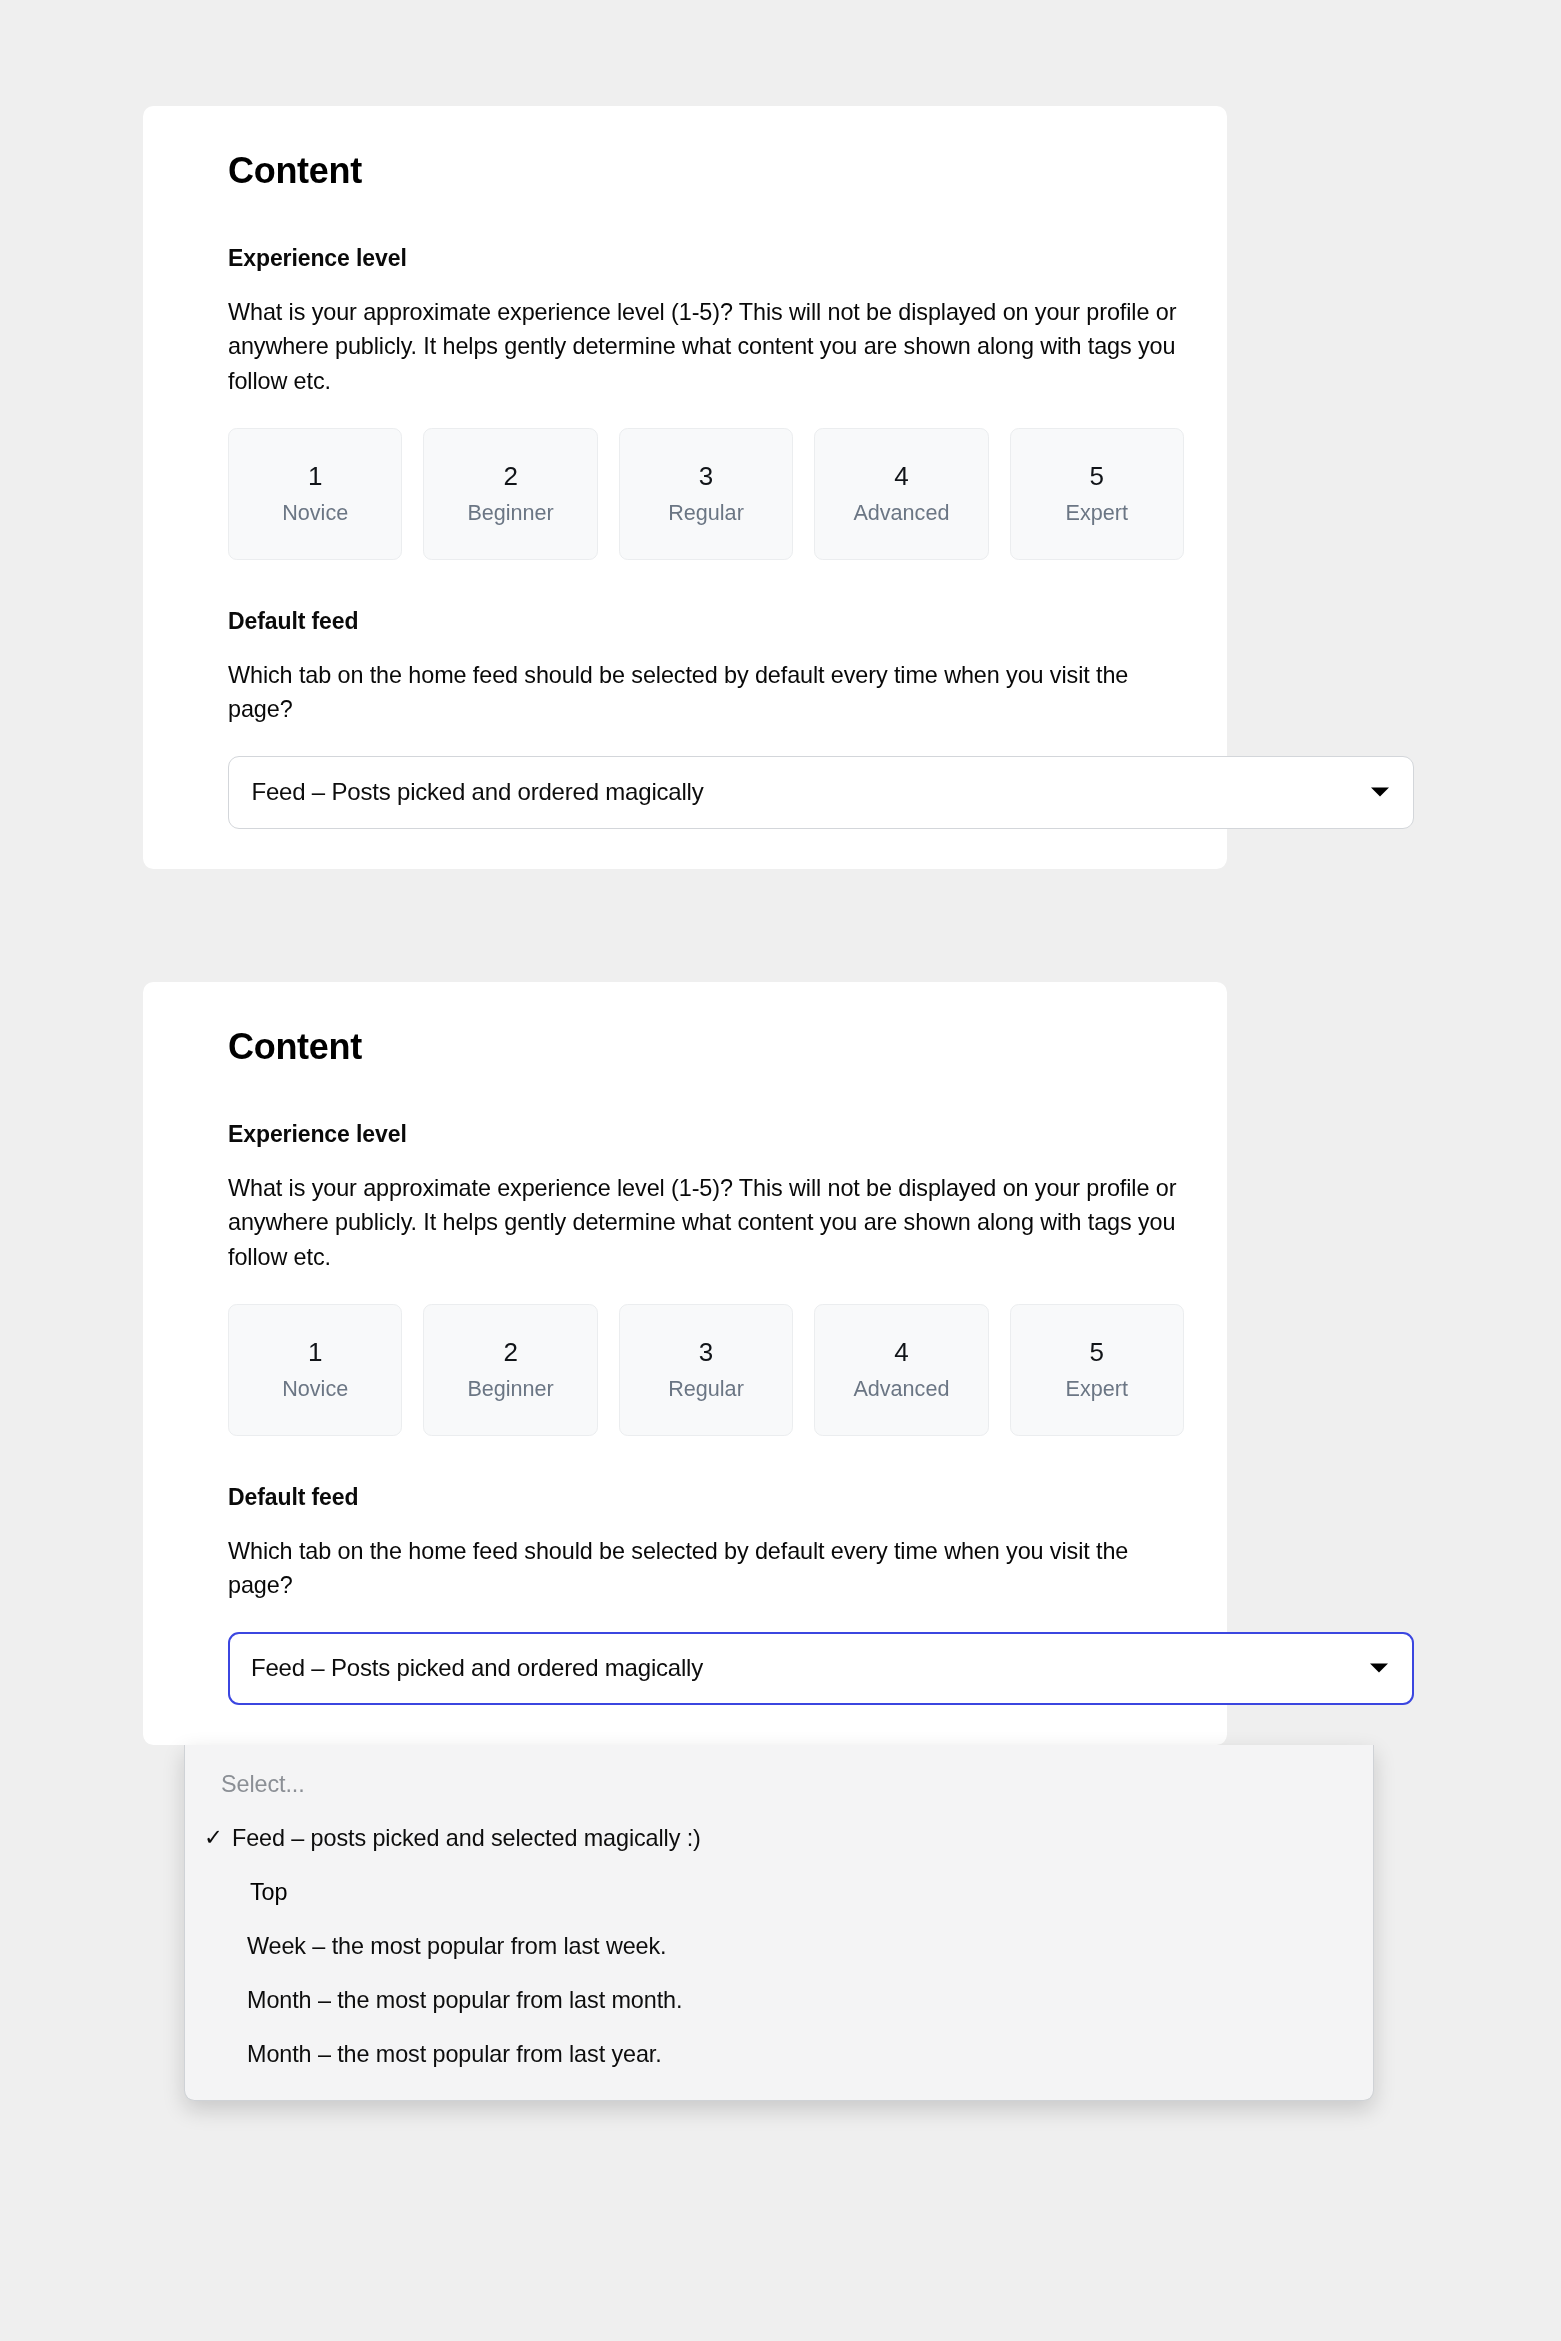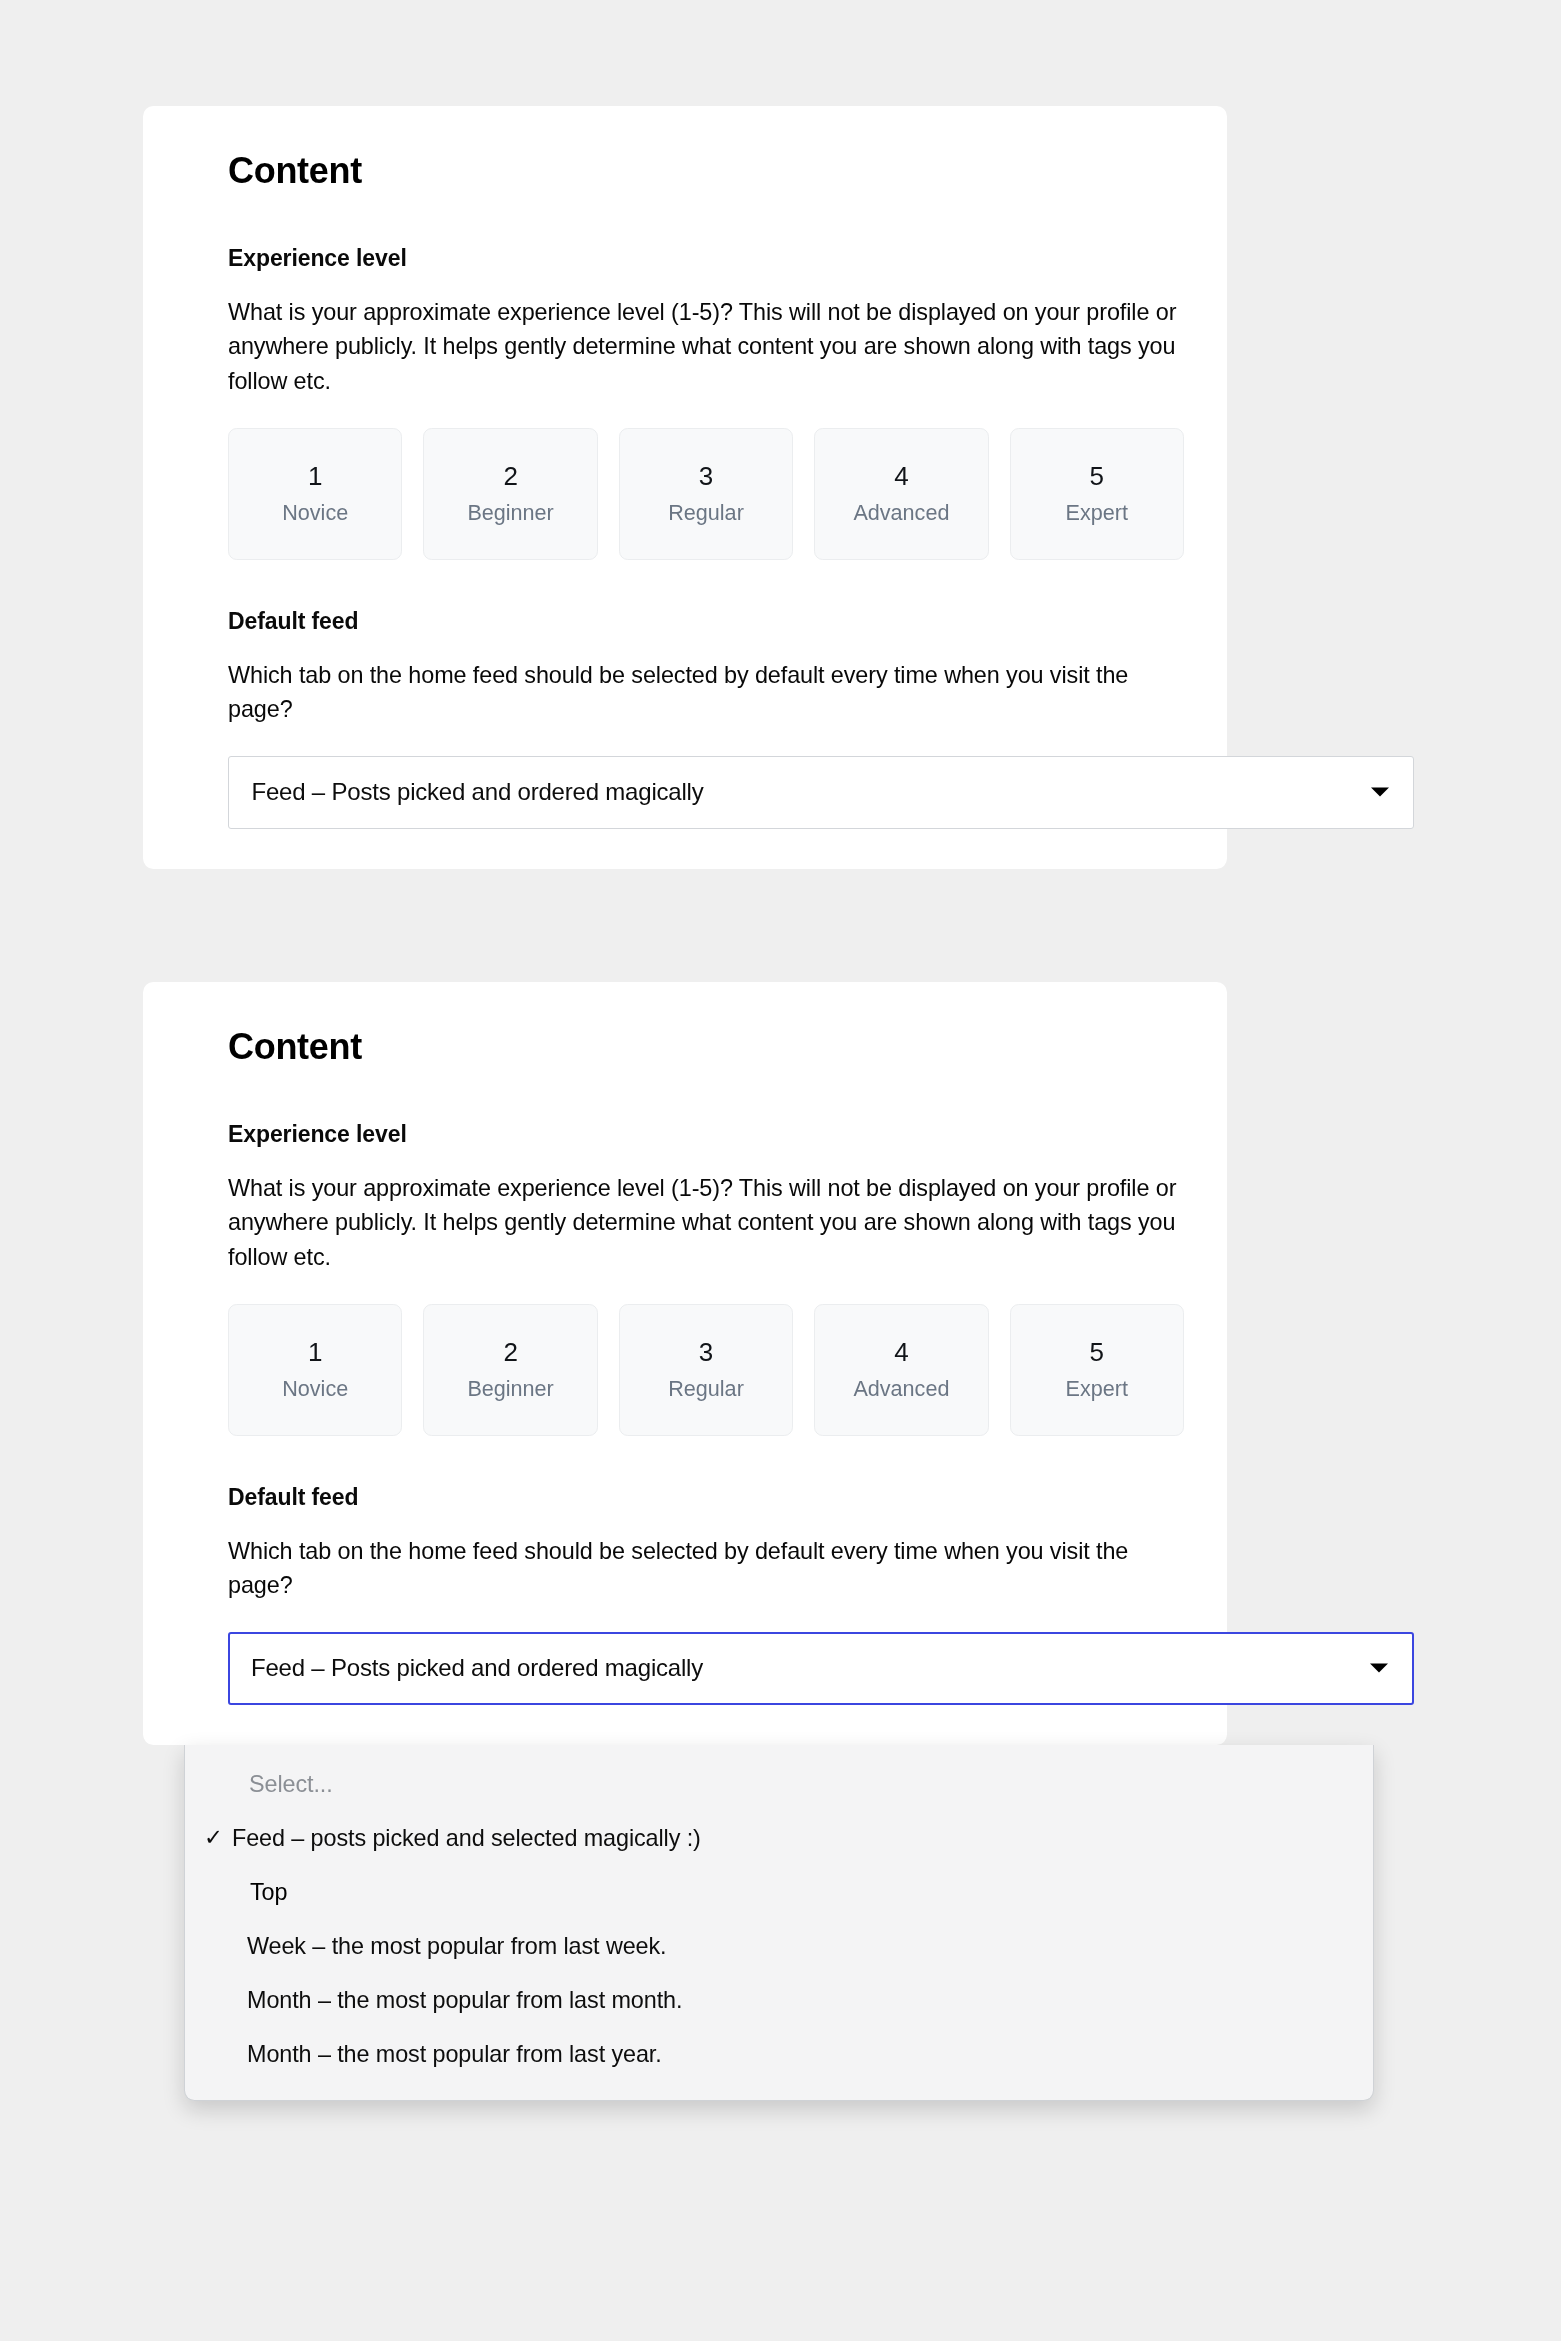--- a/index.html
+++ b/index.html
@@ -93,21 +93,21 @@
   }
 
   
   .select-box {
     position: relative;
     margin-left: 42px;
     width: 1186px;
     height: 73px;
     background: #ffffff;
     border: 0.9px solid #d3d6da;
-    border-radius: 3px;
+    border-radius: 11px;
     box-sizing: border-box;
     display: flex;
     align-items: center;
     padding: 0 22.5px;
     cursor: pointer;
   }
   .select-box.focused {
     border: 2.6px solid #3b46e0;
     padding: 0 21px;
   }
@@ -149,21 +149,21 @@
     height: 54px;
     padding-left: 19px;
     font-size: 23.4px;
     color: #0d0d0d;
     letter-spacing: -0.1px;
     cursor: pointer;
     box-sizing: border-box;
   }
   .dd-placeholder {
     color: #8b8f95;
-    padding-left: 64px;
+    padding-left: 36px;
     cursor: default;
   }
   .dd-group-label {
     color: #000000;
     padding-left: 65px;
     cursor: default;
     text-align: right;
   }
   .dd-check {
     width: 28px;

